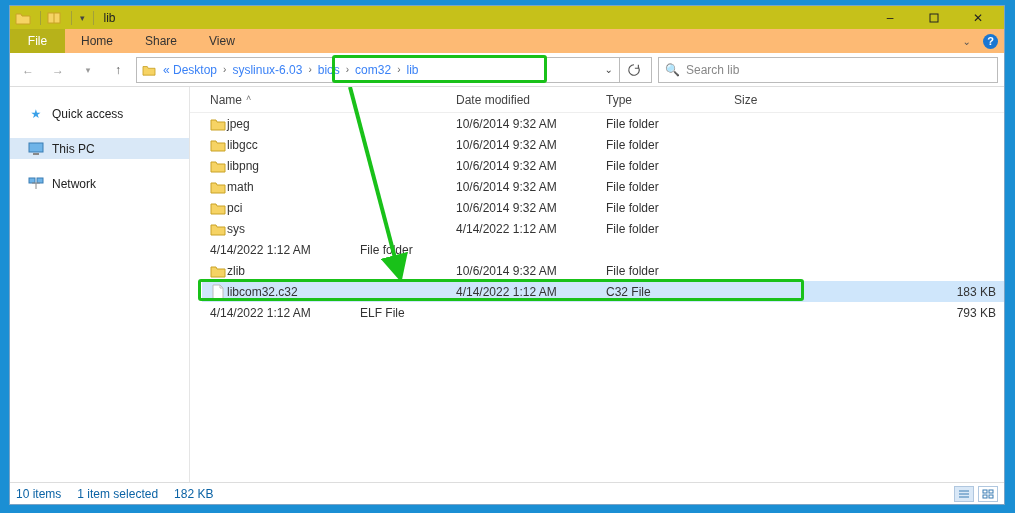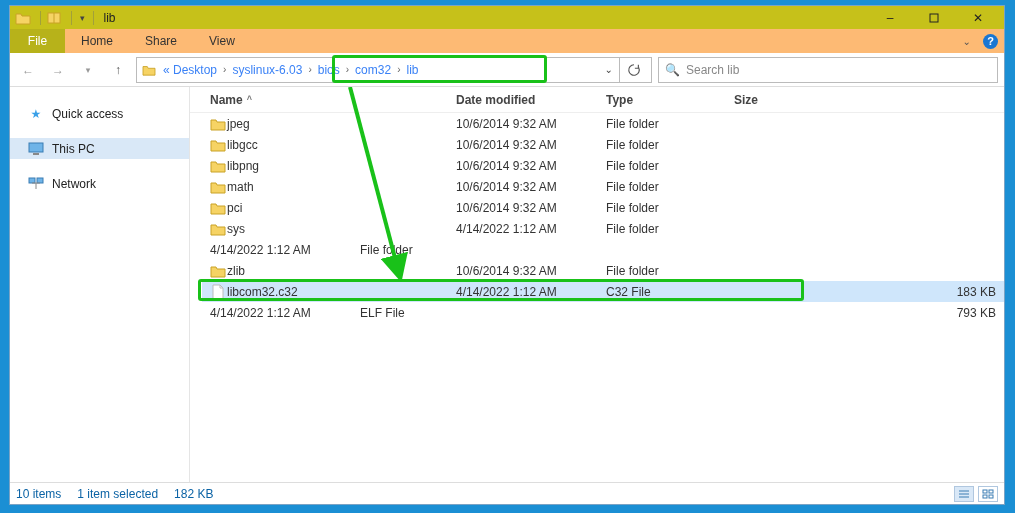--- a/index.html
+++ b/index.html
@@ -39,21 +39,21 @@
 
 .content { flex: 1; display: flex; overflow: hidden; }
 .navpane { width: 180px; border-right: 1px solid #e5e5e5; padding-top: 16px; }
 .navitem { display: flex; align-items: center; height: 21px; padding-left: 18px; gap: 8px; color: #222; }
 .navitem.selected { background: #d9e8f7; }
 .navitem .icon { width: 16px; height: 14px; display: flex; align-items: center; justify-content: center; }
 .navgroup-gap { height: 14px; }
 
 .filelist { flex: 1; display: flex; flex-direction: column; }
 .headers { display: flex; height: 26px; align-items: center; border-bottom: 1px solid #eee; color: #444; padding-left: 12px;}
-.headers .col { display: flex; padding-left: 8px; font-weight: bold; }
+.headers .col { display: flex; padding-left: 8px; }
 .col-name { width: 246px; }
 .col-date { width: 150px; }
 .col-type { width: 128px; }
 .col-size { width: 80px; text-align: right; padding-right: 8px; }
 .sorticon { font-size: 9px; color: #777; margin-left: 4px; }
 
 .rows { flex: 1; padding-left: 12px; overflow: hidden; }
 .row { display: flex; height: 21px; align-items: center; color: #333; position: relative; }
 .row.selected { background: #cfe6fb; }
 .row .col { padding-left: 8px; }

